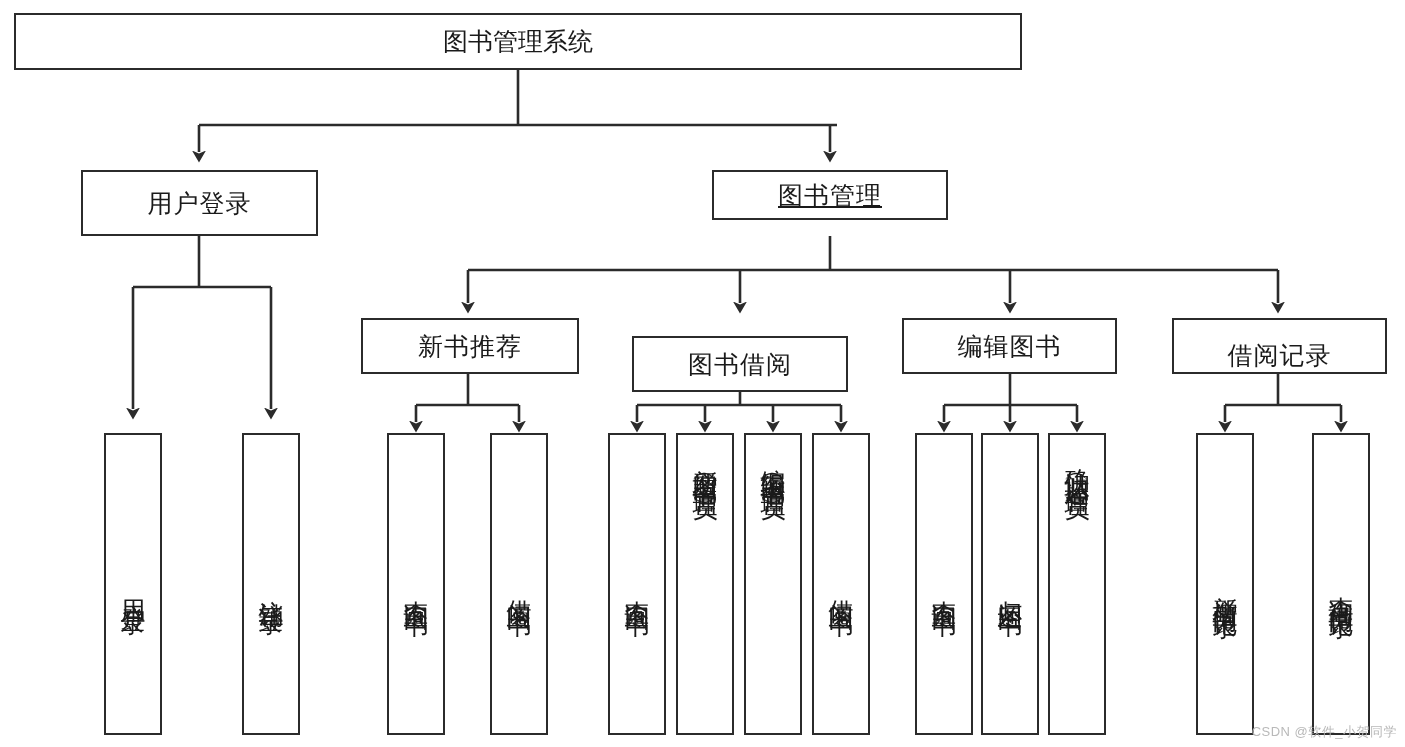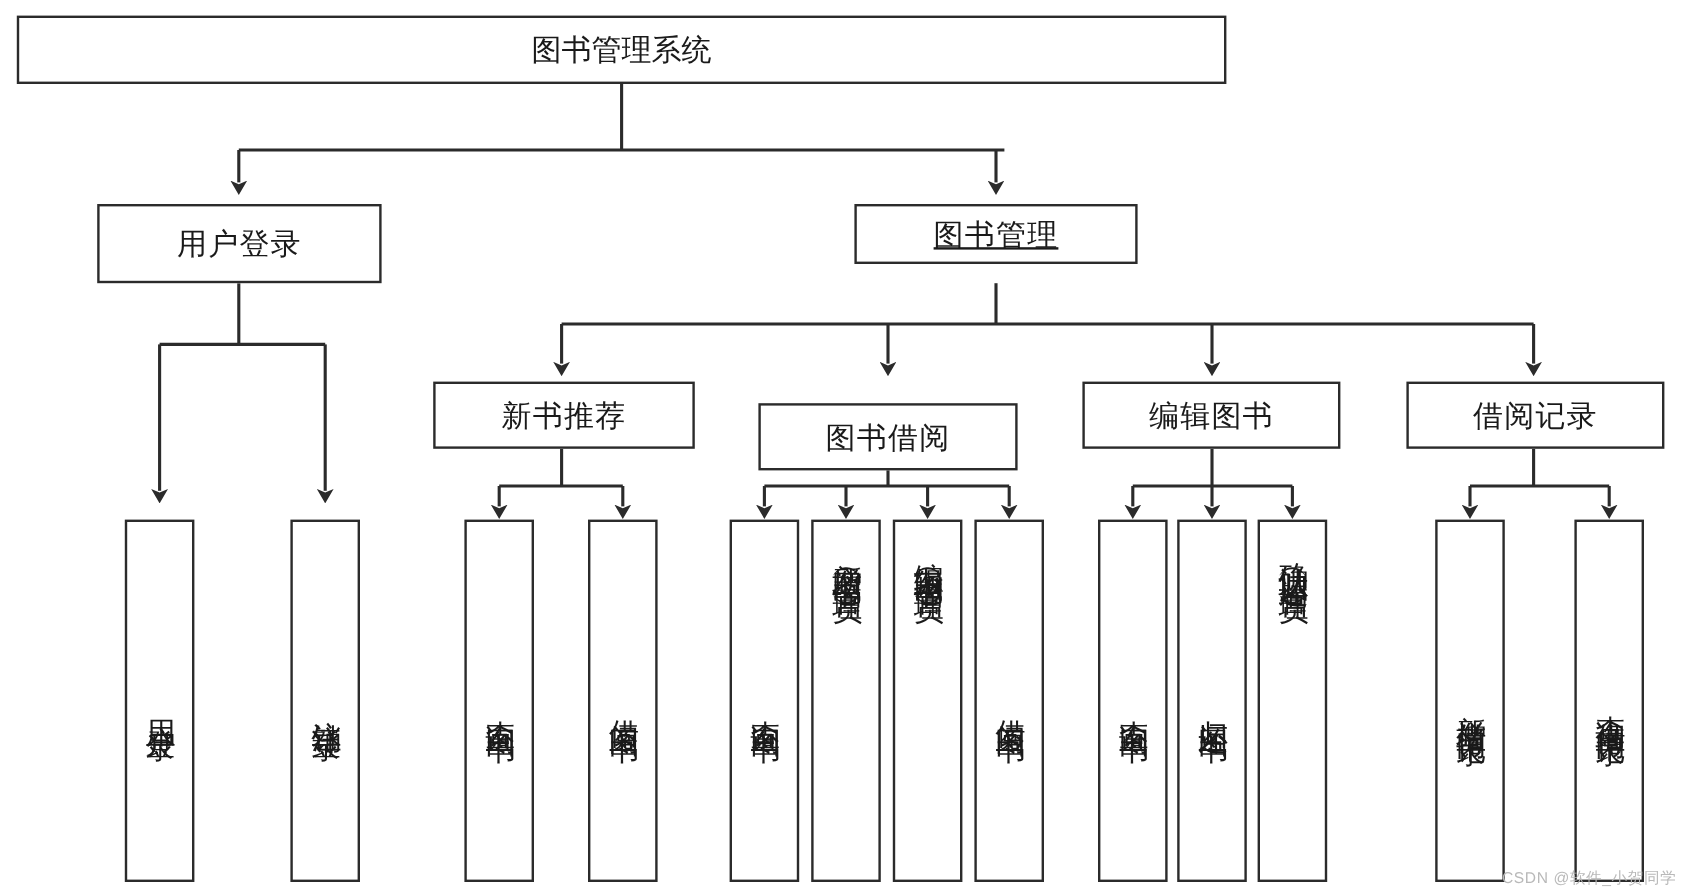--- a/index.html
+++ b/index.html
@@ -147,21 +147,21 @@
 
   <div class="node horiz" style="left:361px; top:318px; width:218px; height:56px;">
     <span>新书推荐</span>
   </div>
   <div class="node horiz" style="left:632px; top:336px; width:216px; height:56px;">
     <span>图书借阅</span>
   </div>
   <div class="node horiz" style="left:902px; top:318px; width:215px; height:56px;">
     <span>编辑图书</span>
   </div>
-  <div class="node horiz" style="left:1172px; top:318px; width:215px; height:56px;">
+  <div class="node horiz" style="left:1172px; top:318px; width:215px; height:56px;align-items:flex-end;">
     <span>借阅记录</span>
   </div>
 
   <div class="node leaf" style="left:104px; top:433px; width:58px; height:302px;">
     <div class="leaf-inner">
       <span class="vtext">用户登录</span>
     </div>
   </div>
   <div class="node leaf" style="left:242px; top:433px; width:58px; height:302px;">
     <div class="leaf-inner">

